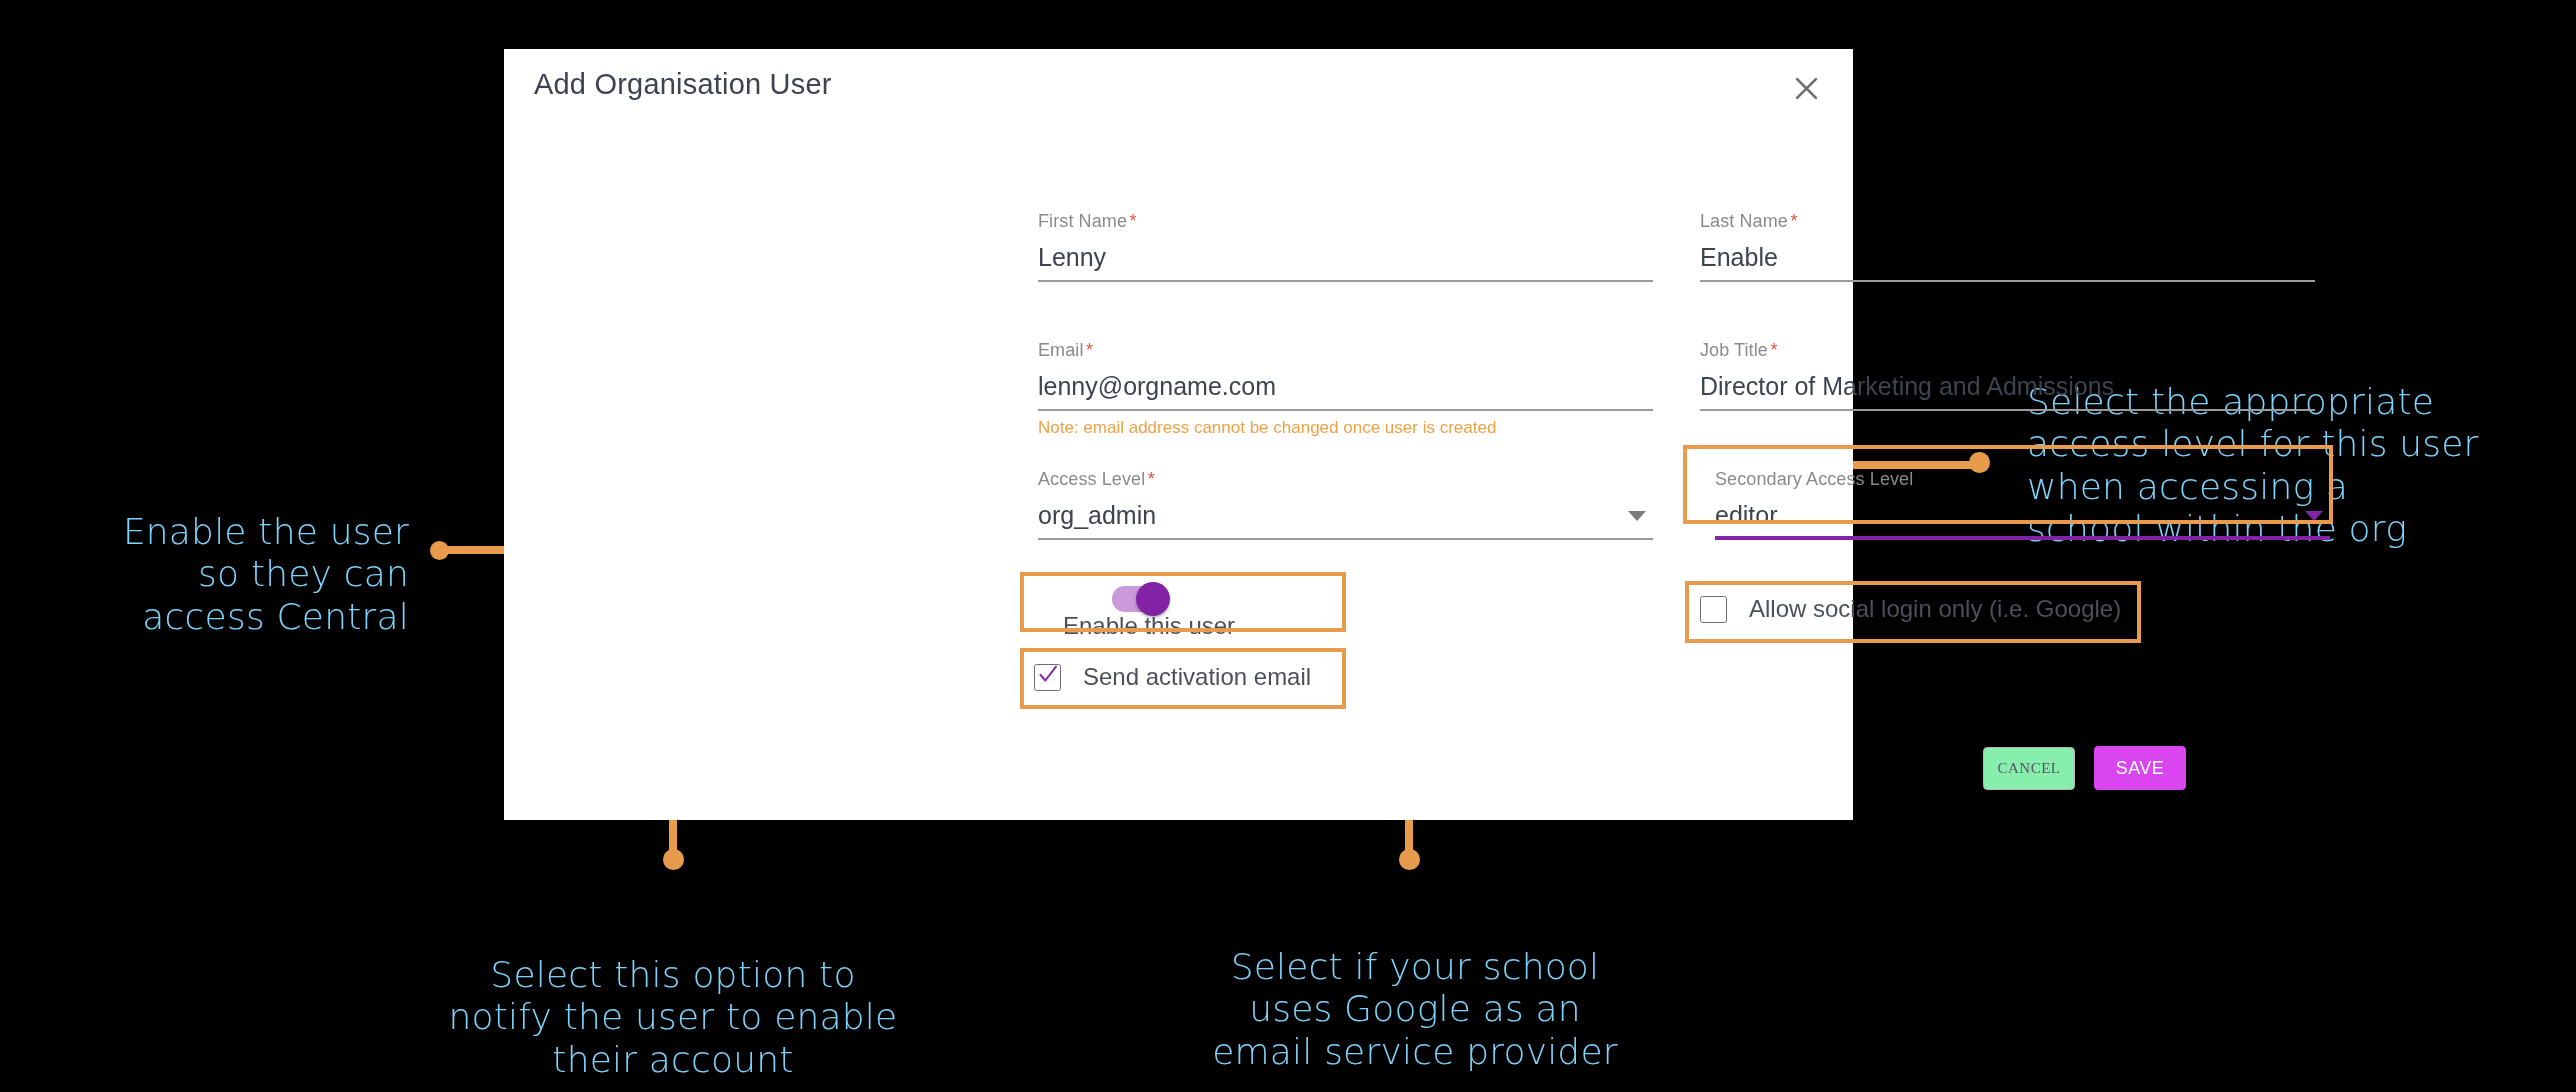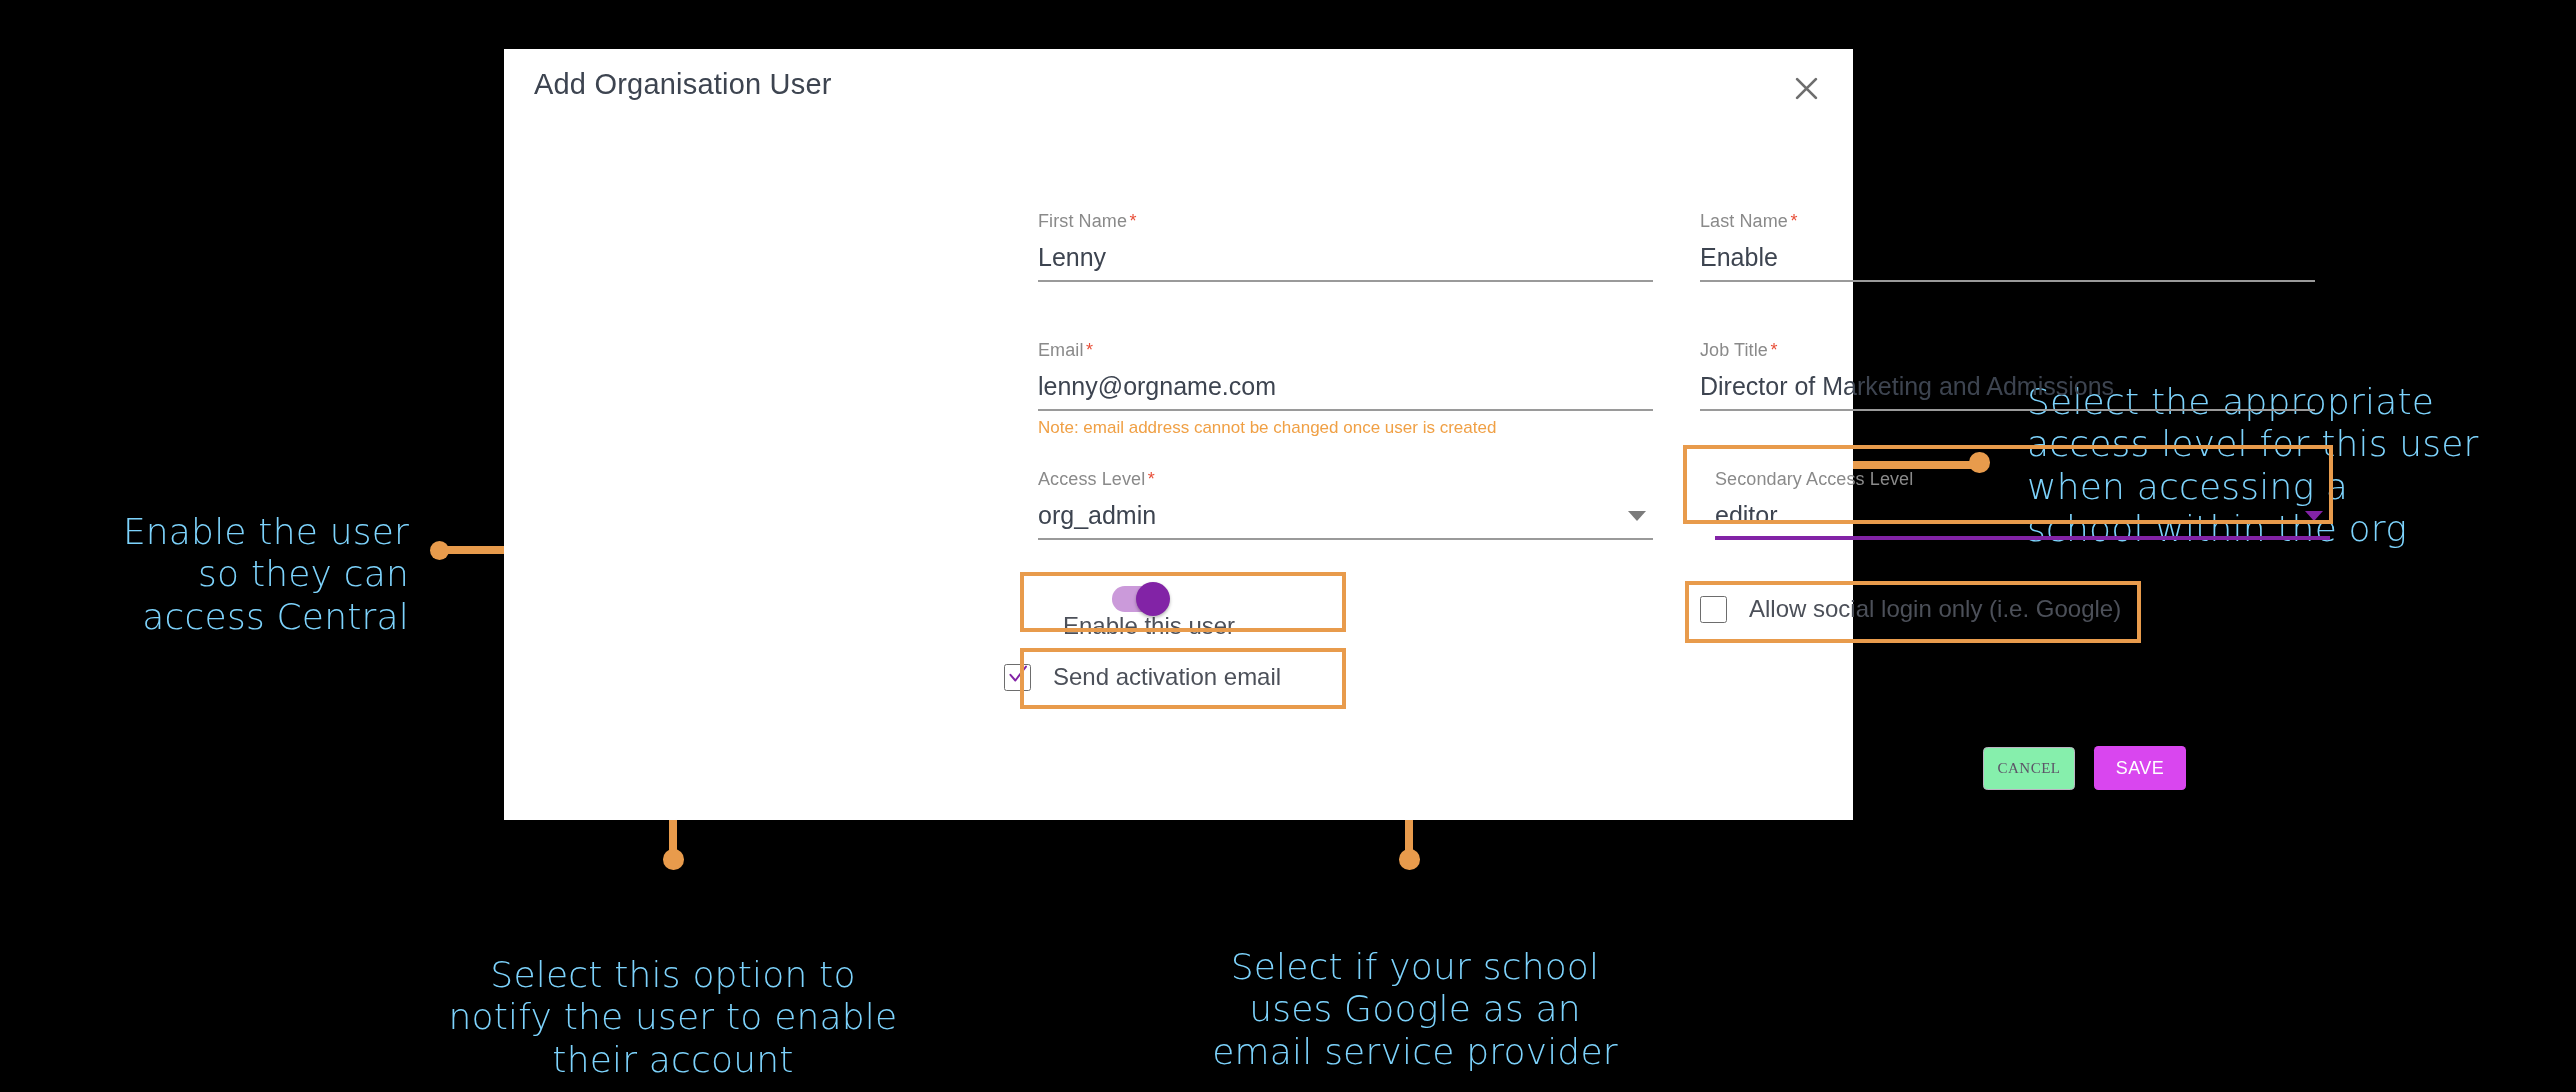--- a/index.html
+++ b/index.html
@@ -138,21 +138,21 @@
   #hl-activate   { left: 516px;  top: 599px;  width: 326px; height: 61px; }
   #hl-google     { left: 1181px; top: 532px;  width: 456px; height: 62px; }
 
   
   .ctl-row {
     position: absolute;
     display: flex;
     align-items: center;
   }
   #row-enable   { left: 537px;  top: 537px; flex-direction: column; }
-  #row-activate { left: 500px;  top: 614px; }
+  #row-activate { left: 530px;  top: 614px; }
   #row-google   { left: 1196px; top: 546px; }
 
   .toggle {
     width: 53px;
     height: 25.6px;
     border-radius: 12.8px;
     background: #cb9ada;
     position: relative;
     cursor: pointer;
     flex: 0 0 auto;

